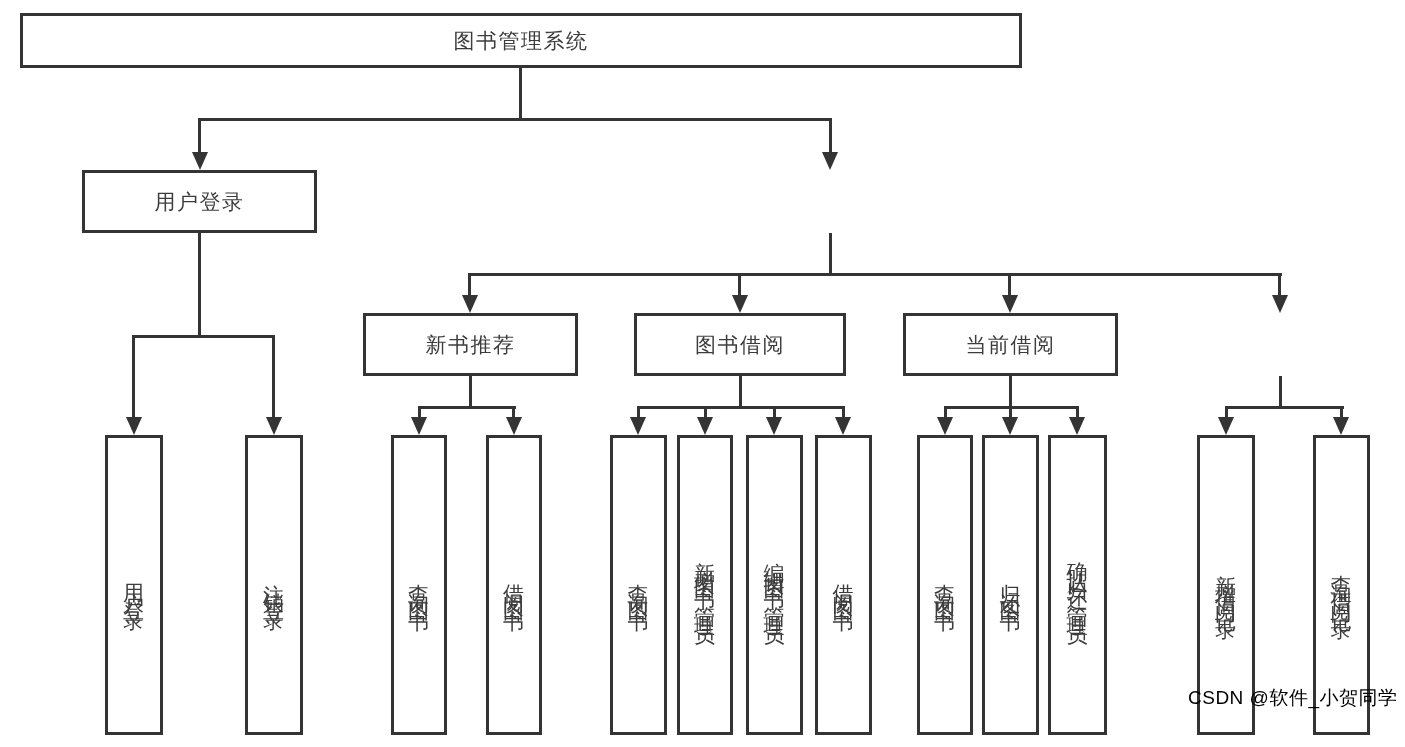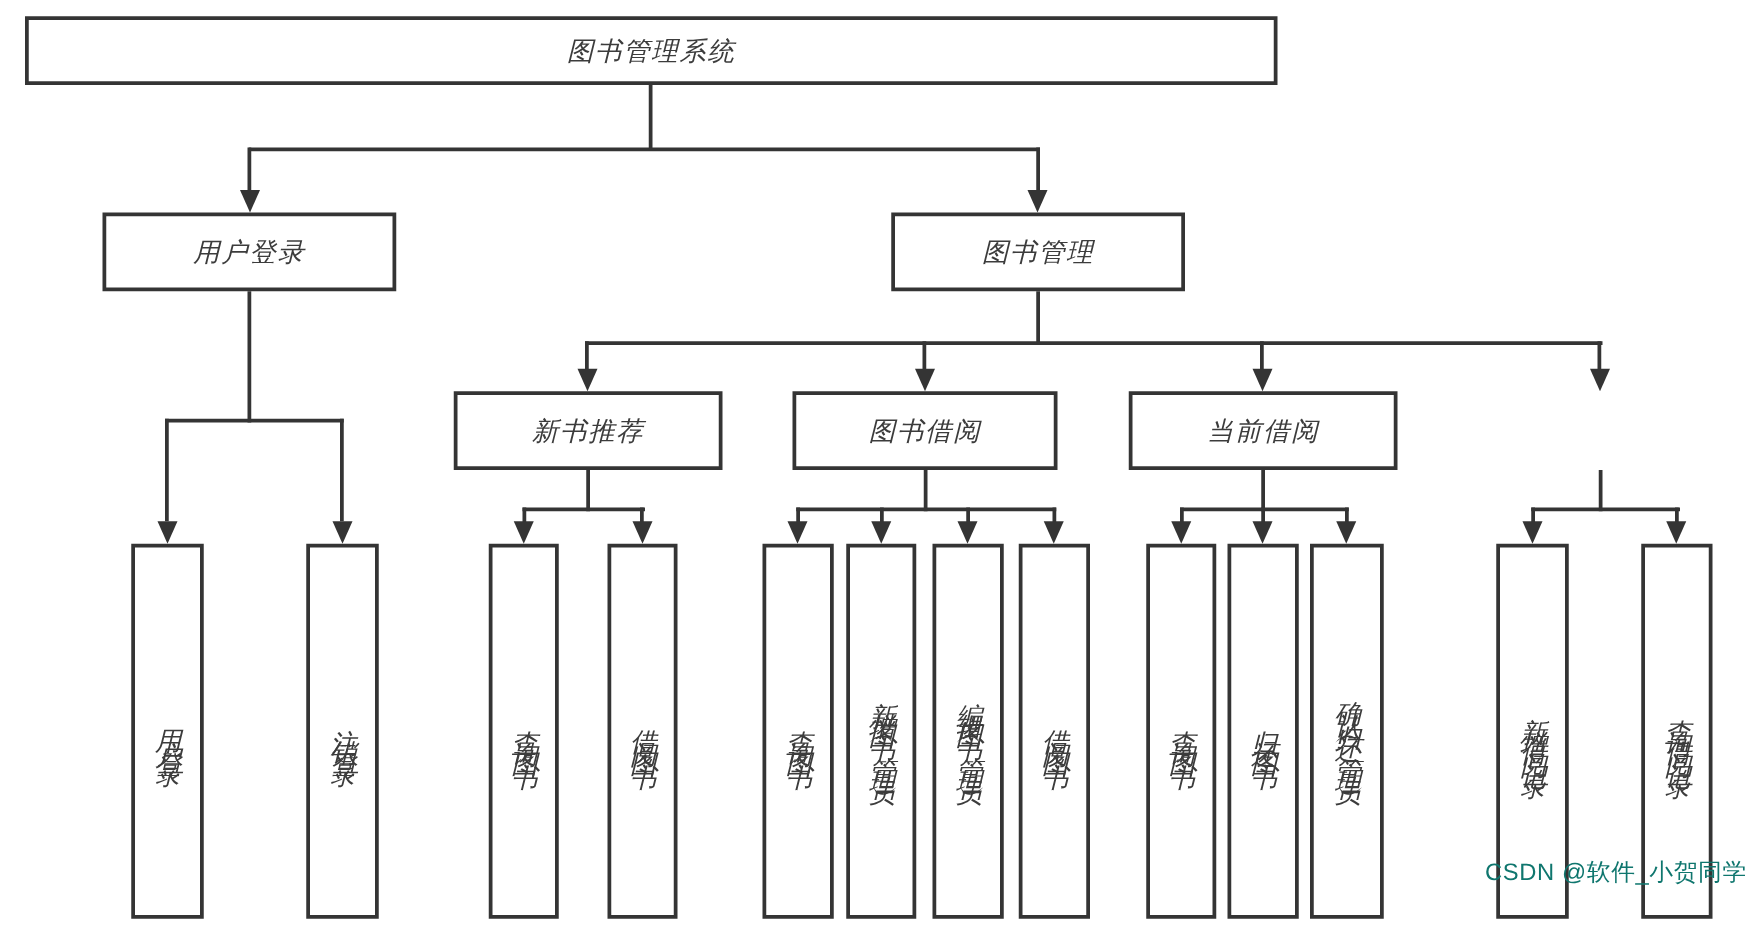--- a/index.html
+++ b/index.html
@@ -3,21 +3,21 @@
 <meta charset="utf-8">
 <style>
   html,body{margin:0;padding:0;background:#fff;}
   .canvas{
     position:relative;width:1405px;height:747px;background:#ffffff;overflow:hidden;
     font-family:"Liberation Sans","DejaVu Sans",sans-serif;color:#3a3a3a;
   }
   
   .box{
     position:absolute;border:3px solid #343434;background:#fff;
-    display:flex;align-items:center;justify-content:center;box-sizing:border-box;font-style:italic;
+    display:flex;align-items:center;justify-content:center;box-sizing:border-box;
   }
   .box span{font-size:21px;letter-spacing:1.5px;color:#3c3c3c;white-space:nowrap;}
   .n-root{left:20px;top:13px;width:1002px;height:55px;}
   .n-ul  {left:82px;top:170px;width:235px;height:63px;}
   .n-bm  {left:713px;top:170px;width:235px;height:63px;}
   .n-nb  {left:363px;top:313px;width:215px;height:63px;}
   .n-bb  {left:634px;top:313px;width:212px;height:63px;text-align:center;}
   .n-cb  {left:903px;top:313px;width:215px;height:63px;text-align:center;}
   .n-rec {left:1173px;top:313px;width:214px;height:63px;}
   
@@ -35,38 +35,35 @@
   
   .vl,.hl{position:absolute;background:#343434;}
   .vl{width:3px;} .hl{height:3px;}
   
   .arr{
     position:absolute;width:0;height:0;
     border-left:8px solid transparent;border-right:8px solid transparent;
     border-top:18px solid #343434;
   }
   .watermark{
-    position:absolute;left:1188px;top:685px;font-size:19px;color:#0f766e;
+    position:absolute;left:1188px;top:685px;font-size:19px;color:#000000;
     letter-spacing:0.5px;white-space:nowrap;z-index:5;
   }
 </style>
 </head>
 <body>
 
 <div class="canvas">
 
   <div class="box n-root">
     <span>图书管理系统</span>
   </div>
 
   <div class="box n-ul">
     <span>用户登录</span>
-  </div>
-  <div class="box n-bm">
-    <span>图书管理</span>
   </div>
 
   <div class="box n-nb">
     <span>新书推荐</span>
   </div>
   <div class="box n-bb">
     <span>图书借阅</span>
   </div>
   <div class="box n-cb">
     <span>当前借阅</span>

